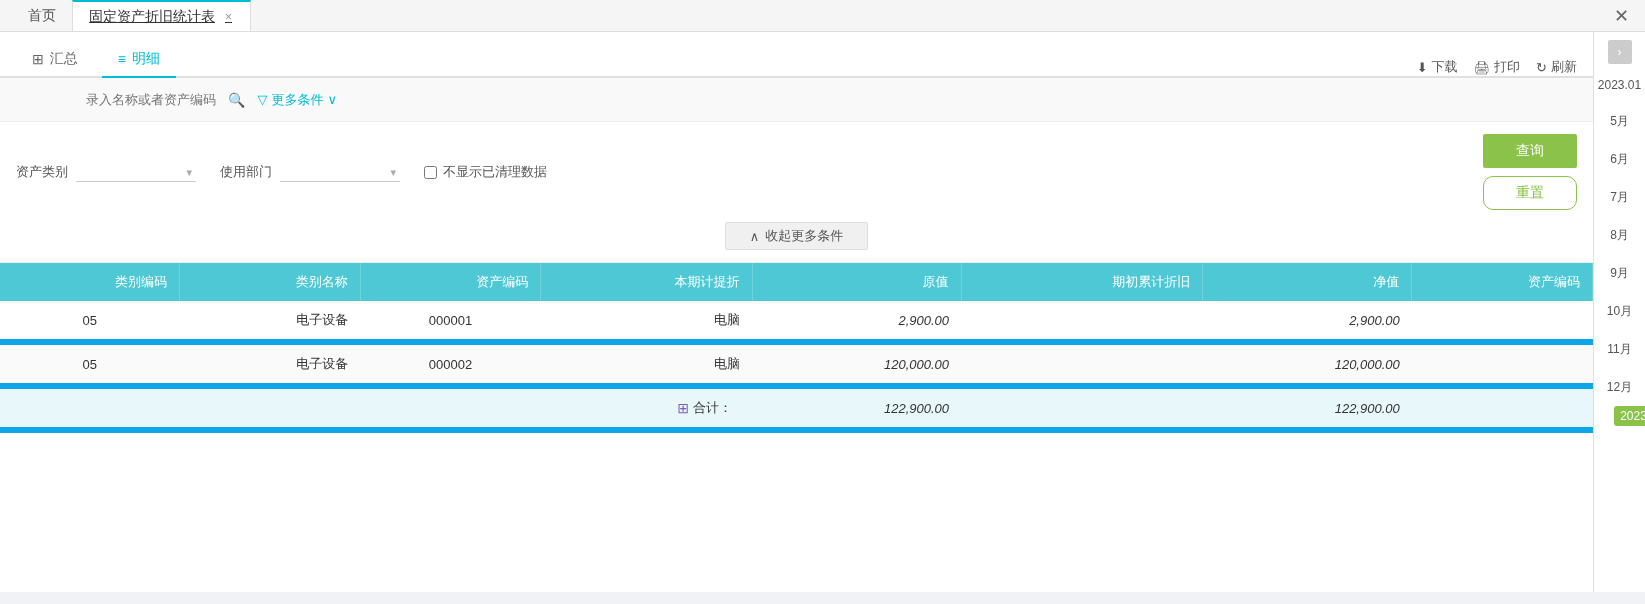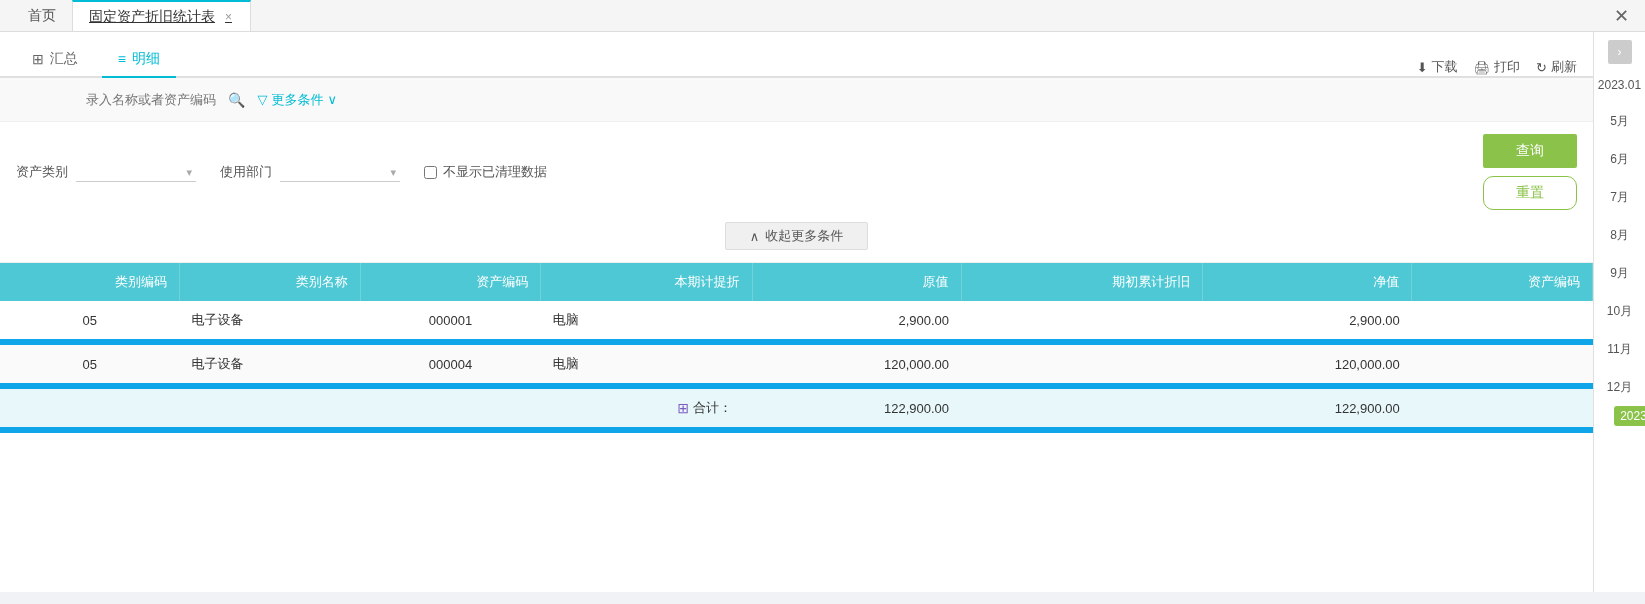--- a/index.html
+++ b/index.html
@@ -270,23 +270,23 @@
       white-space: nowrap;
     }
     tbody tr {
       border-bottom: 6px solid #0ea5e9;
     }
     tbody tr:nth-child(even) { background: #fafafa; }
     tbody td {
       padding: 10px 12px;
       font-size: 13px;
       color: #333;
-      text-align: left;
-    }
-    tbody td.num { text-align: right; }
+      text-align: right;
+    }
+    tbody td.num { text-align: right; font-style: italic; }
     tbody td.center { text-align: center; }
     .total-row {
       background: #e8f8fa !important;
     }
     .total-row td {
       color: #333;
       font-size: 13px;
     }
     .total-label {
       display: flex;
@@ -458,21 +458,21 @@
       <td class="center">000001</td>
       <td>电脑</td>
       <td class="num">2,900.00</td>
       <td class="num"></td>
       <td class="num">2,900.00</td>
       <td class="num"></td>
     </tr>
             <tr>
       <td class="center">05</td>
       <td>电子设备</td>
-      <td class="center">000004</td>
+      <td class="center">000002</td>
       <td>电脑</td>
       <td class="num">120,000.00</td>
       <td class="num"></td>
       <td class="num">120,000.00</td>
       <td class="num"></td>
     </tr>
             <tr class="total-row">
     <td colspan="3"></td>
     <td>
       <div class="total-label">

